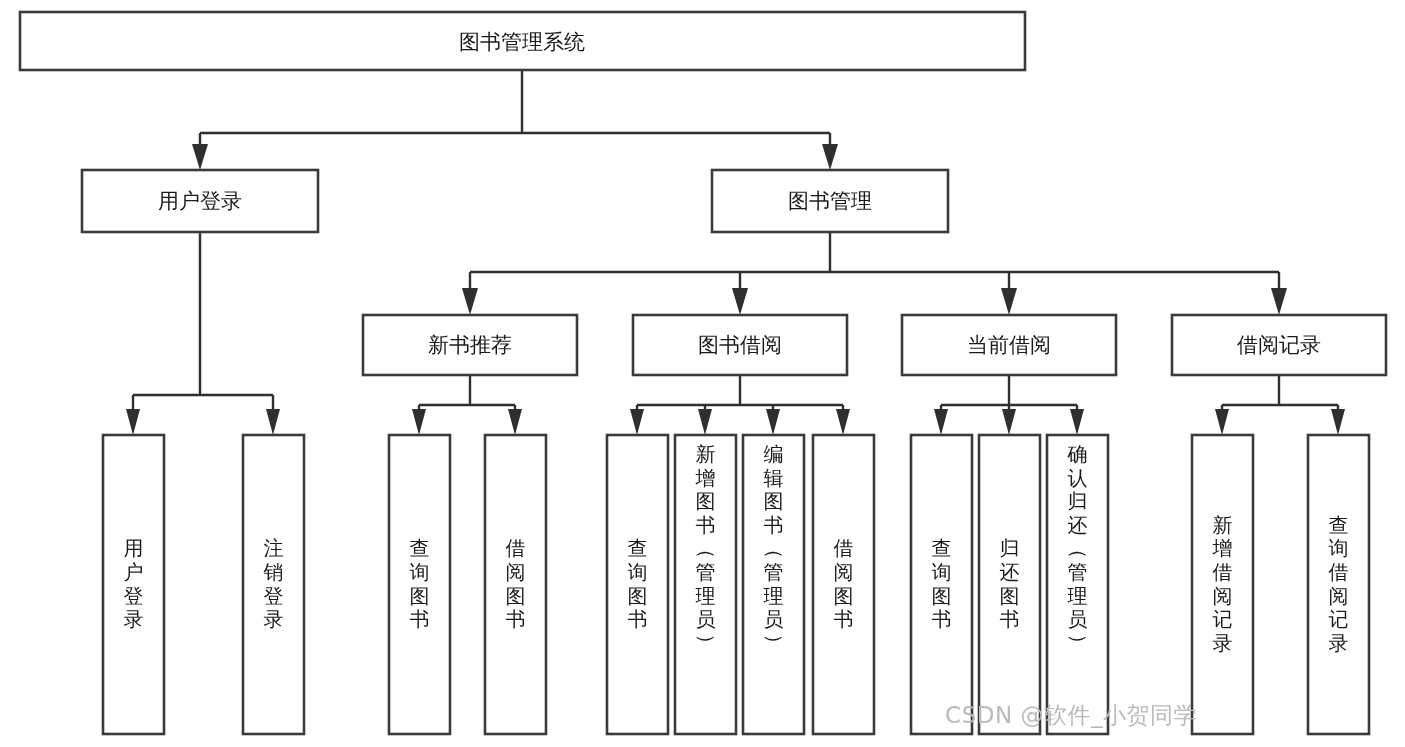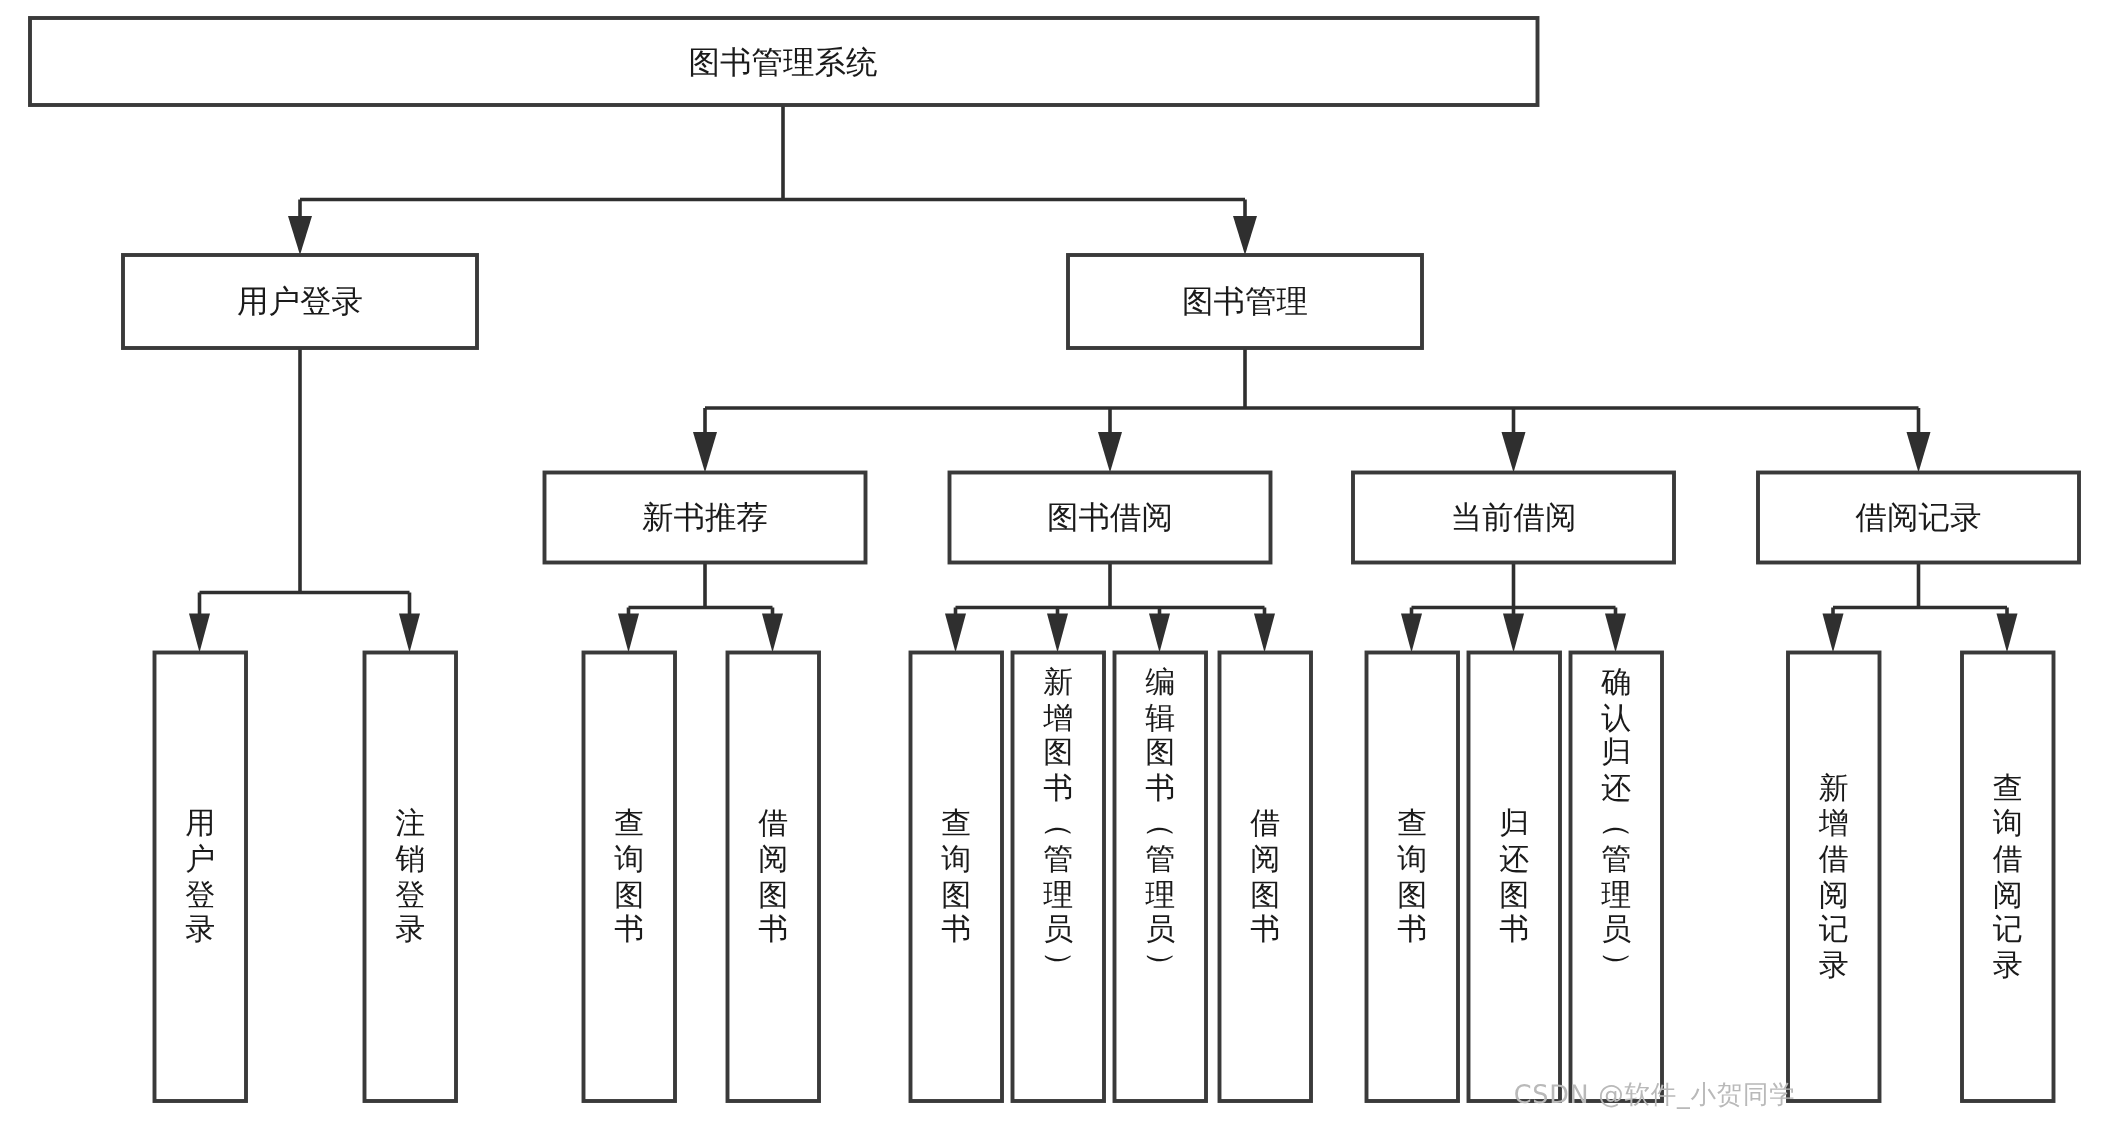--- a/index.html
+++ b/index.html
@@ -67,23 +67,23 @@
   .vlabel span.ch {
     display: block;
   }
   .vlabel span.ch.rot {
     display: block;
     transform: rotate(90deg);
   }
   .watermark {
     position: absolute;
     right: 10px;
-    bottom: 6px;
-    font-family: "DejaVu Sans", "Liberation Sans", sans-serif;
-    font-size: 17px;
+    bottom: 16px;
+    font-family: "DejaVu Sans", "Liberation Sans", sans-serif;
+    font-size: 23px;
     color: #b9b9b9;
     letter-spacing: 0.5px;
     white-space: nowrap;
     text-align: center;
   }
 </style>
 </head>
 <body>
 
 <div id="diagram-root">

